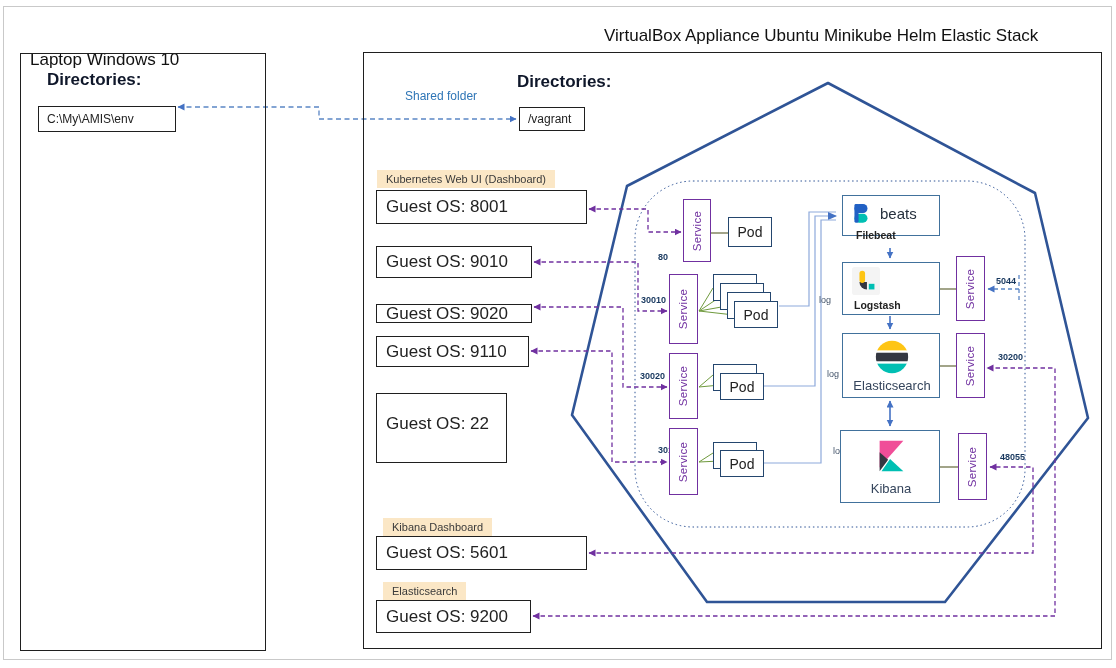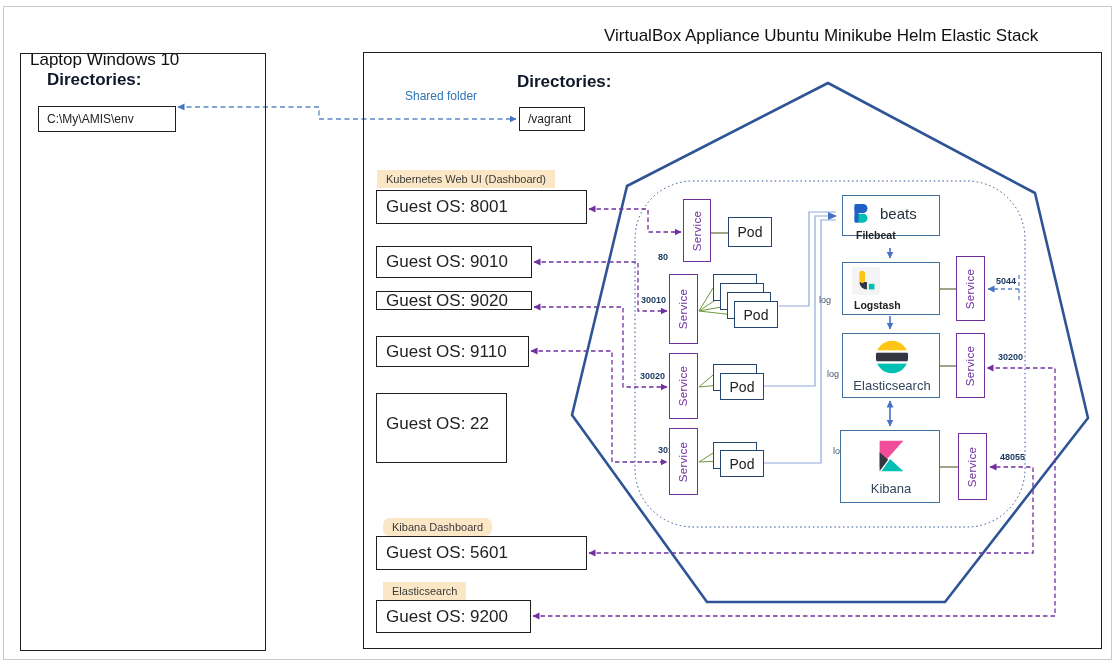--- a/index.html
+++ b/index.html
@@ -109,30 +109,30 @@
     <span>/vagrant</span>
   </div>
 
   <div class="abs tag" style="left:377px;top:170px;text-align:center;">Kubernetes Web UI (Dashboard)</div>
   <div class="abs gbox" style="left:376px;top:190px;width:211px;height:34px;">
     <span>Guest OS: 8001</span>
   </div>
   <div class="abs gbox" style="left:376px;top:246px;width:156px;height:32px;">
     <span>Guest OS: 9010</span>
   </div>
-  <div class="abs gbox" style="left:376px;top:291px;width:156px;height:19px;">
+  <div class="abs gbox" style="left:376px;top:304px;width:156px;height:19px;">
     <span>Guest OS: 9020</span>
   </div>
   <div class="abs gbox" style="left:376px;top:336px;width:153px;height:31px;">
     <span>Guest OS: 9110</span>
   </div>
   <div class="abs gbox top" style="left:376px;top:393px;width:131px;height:70px;">
     <span>Guest OS: 22</span>
   </div>
-  <div class="abs tag" style="left:383px;top:518px;border-radius:7px;">Kibana Dashboard</div>
+  <div class="abs tag" style="left:383px;top:518px;">Kibana Dashboard</div>
   <div class="abs gbox" style="left:376px;top:536px;width:211px;height:34px;">
     <span>Guest OS: 5601</span>
   </div>
   <div class="abs tag" style="left:383px;top:582px;">Elasticsearch</div>
   <div class="abs gbox" style="left:376px;top:600px;width:155px;height:33px;">
     <span>Guest OS: 9200</span>
   </div>
 
   <div class="abs plabel" style="left:658px;top:217px;margin-top:35px;">80</div>
   <div class="abs plabel" style="left:641px;top:295px;">30010</div>

